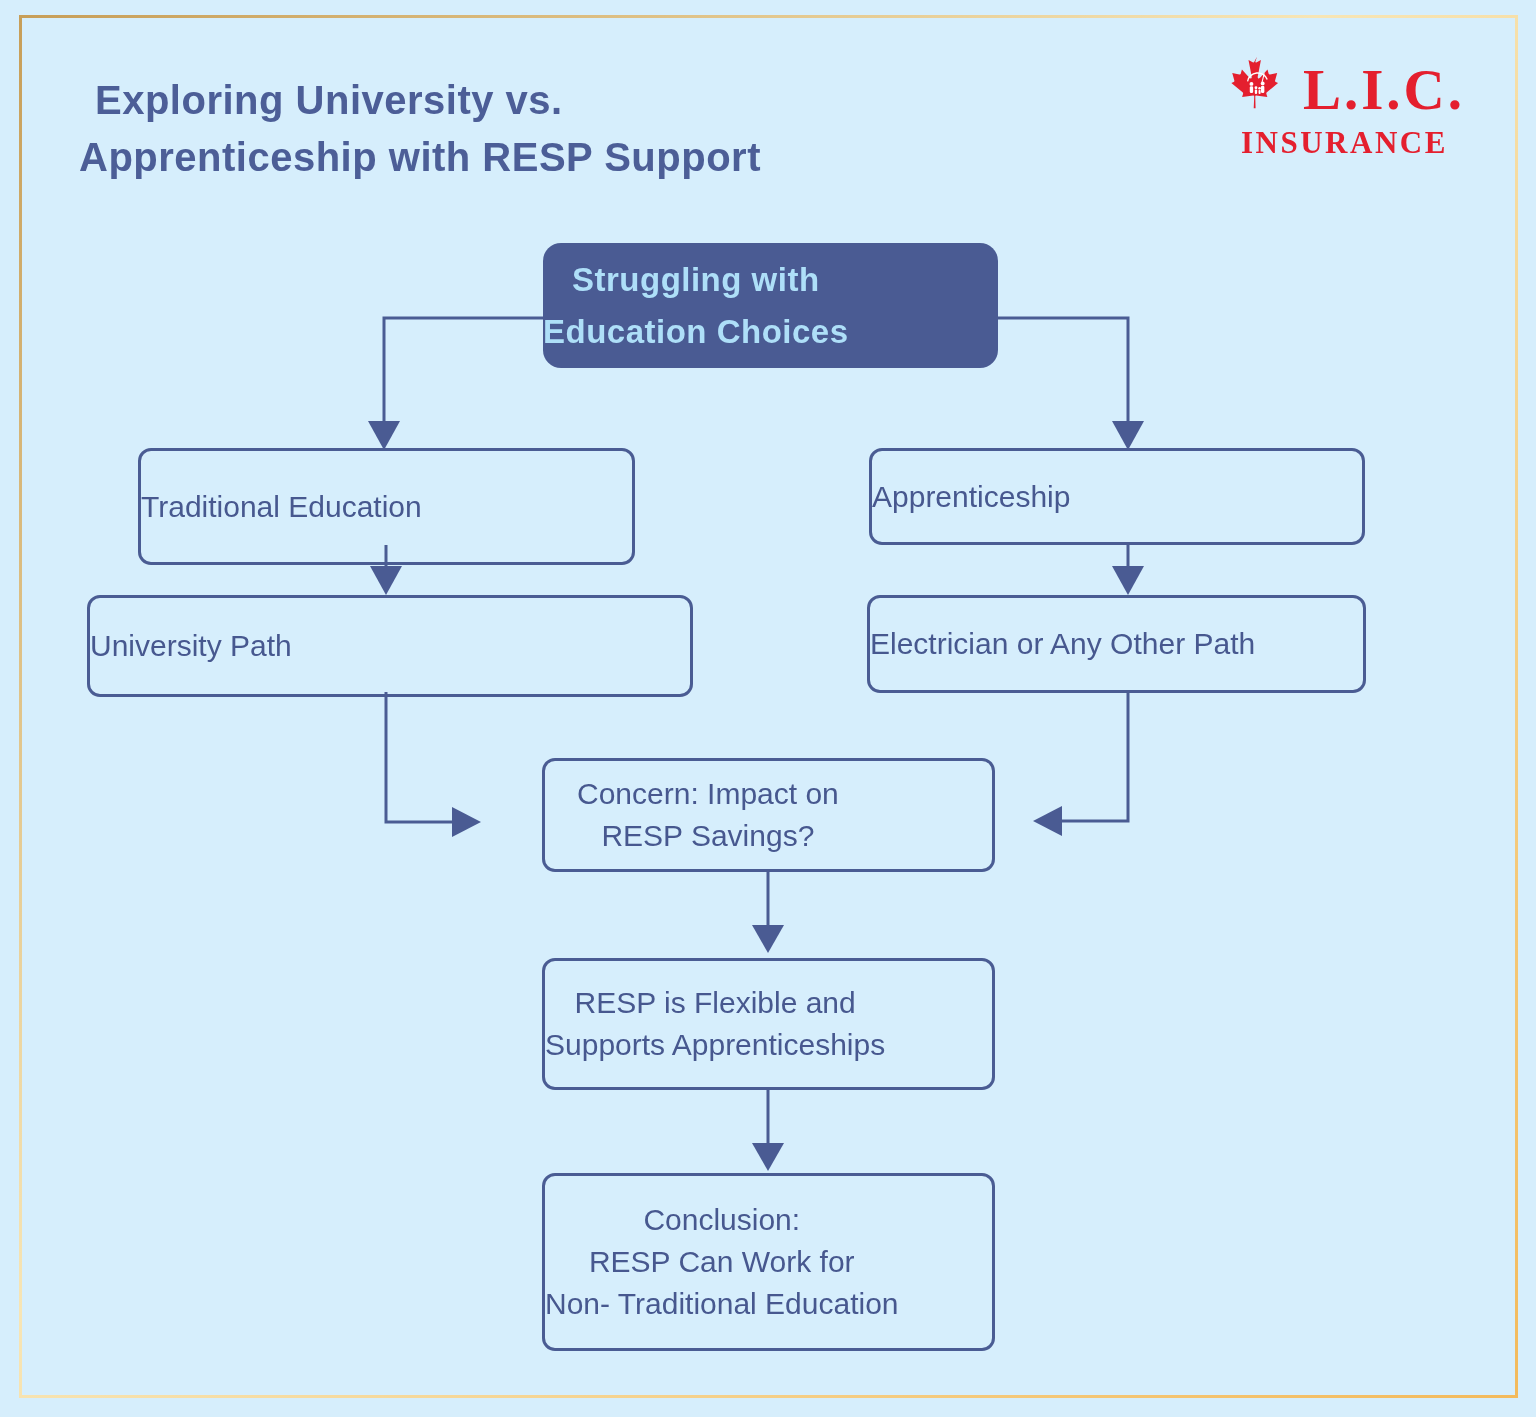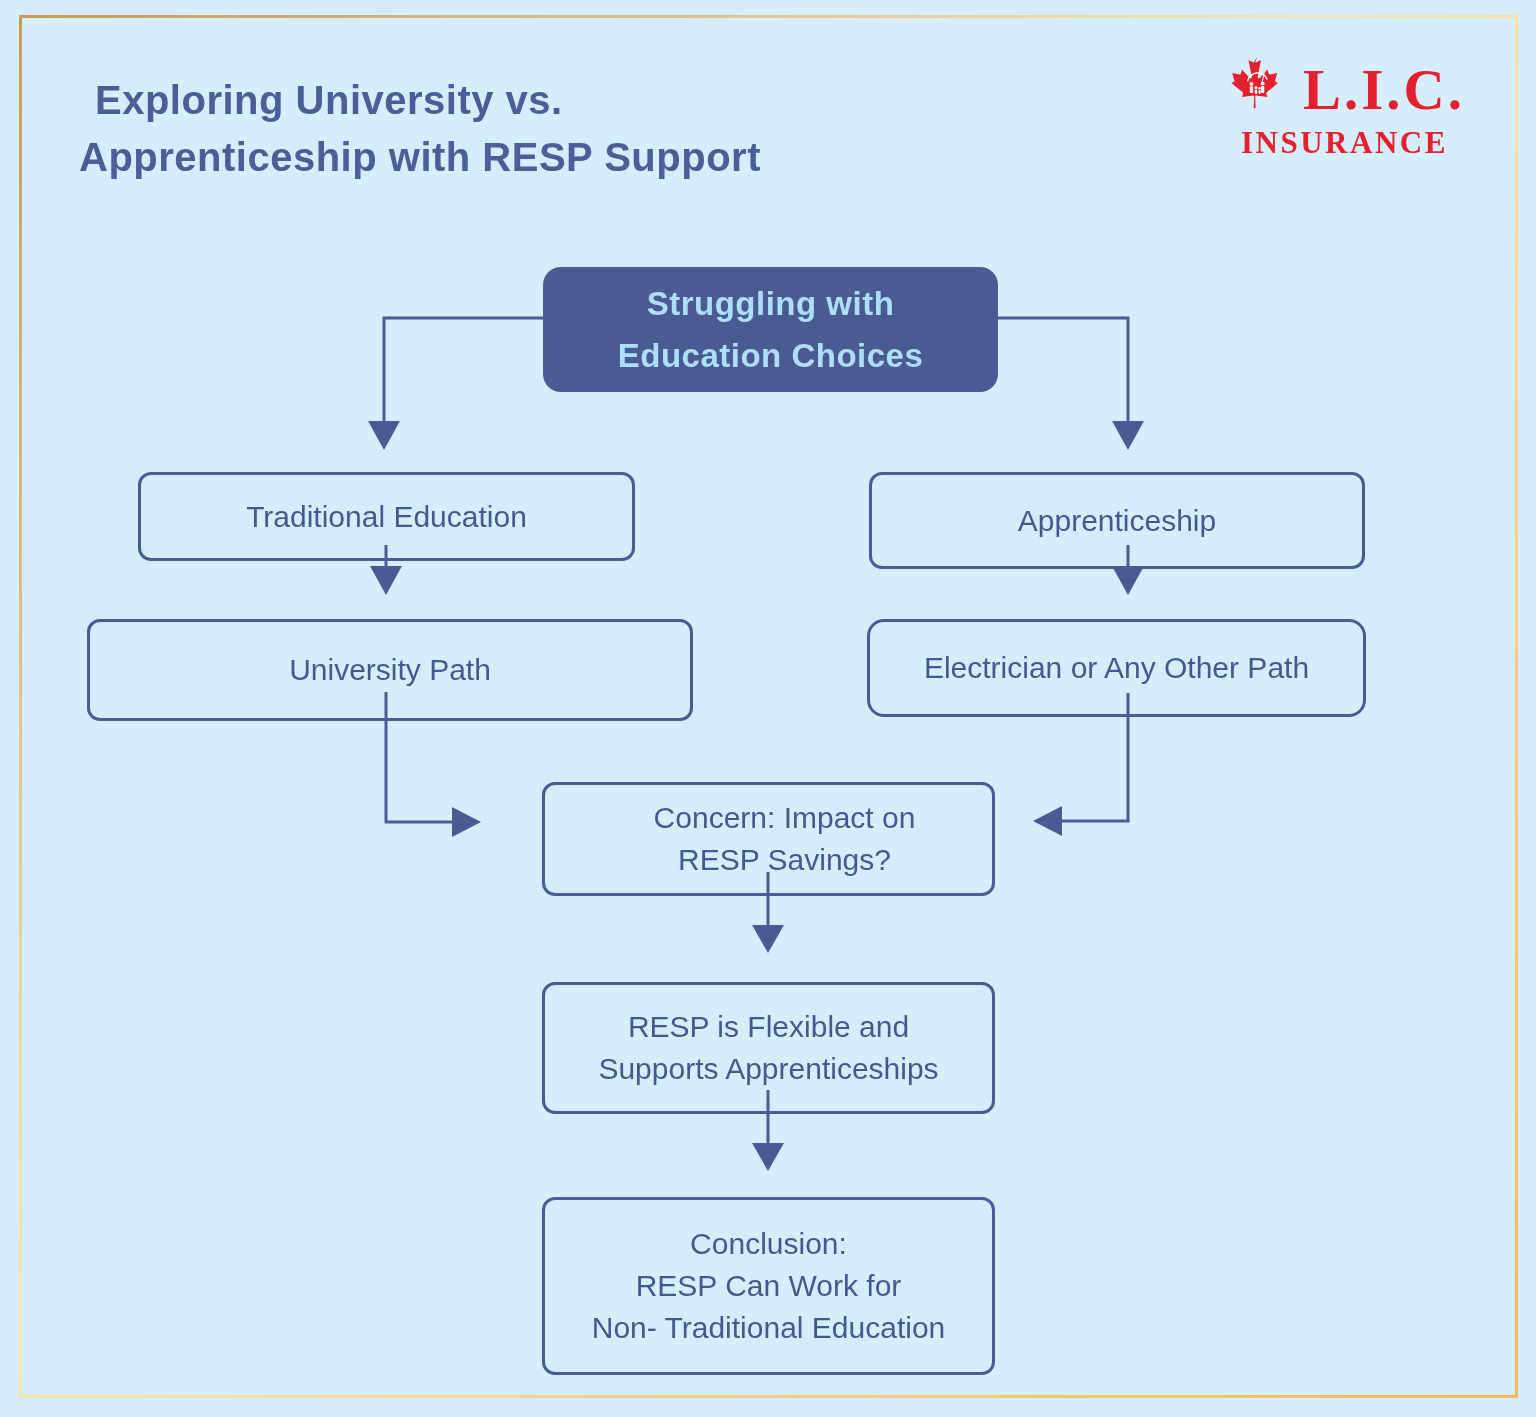--- a/index.html
+++ b/index.html
@@ -70,28 +70,27 @@
   .connectors path.wire{
     fill:none; stroke:var(--node-border); stroke-width:3px;
   }
   .connectors path.head{
     fill:var(--node-fill); stroke:none;
   }
   
   .node{
     position:absolute;
     box-sizing:border-box;
-    display:flex; align-items:center; justify-content:center;
+    display:flex; align-items:center; 
     text-align:center;
     border:3px solid var(--node-border);
     border-radius:13px;
     color:var(--node-text);
     font-size:30px;
     line-height:1.4;
-    margin-top:24px;
   }
   .node-label{ white-space:pre-line; }
   .node.root{
     background:var(--node-fill);
     border:none;
     border-radius:18px;
     color:var(--root-text);
     font-weight:bold;
     font-size:33px;
     line-height:1.55;
@@ -167,33 +166,33 @@
       <path class="wire" d="M768 1090 V1144"></path>
       <path class="head" d="M768 1171 L752 1143 L784 1143 Z"></path>
     </g>
   </svg>
 
   <div class="node root" style="left:543px;top:243px;width:455px;height:125px;">
     <div class="node-label">Struggling with
 Education Choices</div>
   </div>
 
-  <div class="node" style="left:138px;top:448px;width:497px;height:89px;">
+  <div class="node" style="left:138px;top:448px;width:497px;height:117px;">
     <div class="node-label">Traditional Education</div>
   </div>
 
   <div class="node" style="left:87px;top:595px;width:606px;height:102px;">
     <div class="node-label">University Path</div>
   </div>
 
   <div class="node" style="left:869px;top:448px;width:496px;height:97px;">
     <div class="node-label">Apprenticeship</div>
   </div>
 
-  <div class="node" style="left:867px;top:595px;width:499px;height:98px;border-radius:17px;">
+  <div class="node" style="left:867px;top:595px;width:499px;height:98px;">
     <div class="node-label">Electrician or Any Other Path</div>
   </div>
 
   <div class="node" style="left:542px;top:758px;width:453px;height:114px;padding-left:32px;">
     <div class="node-label">Concern: Impact on
 RESP Savings?</div>
   </div>
 
   <div class="node" style="left:542px;top:1173px;width:453px;height:178px;">
     <div class="node-label">Conclusion:

